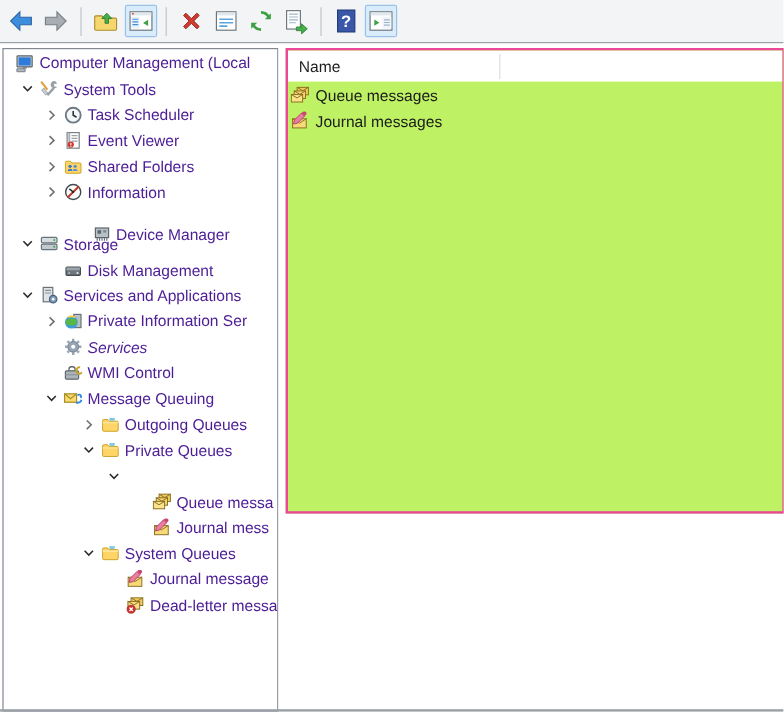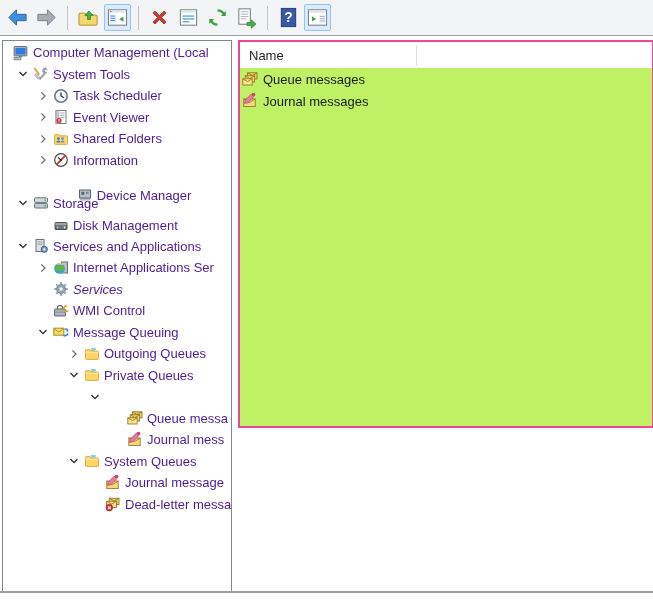--- a/index.html
+++ b/index.html
@@ -359,21 +359,21 @@
         </span>
         <span class="selwrap">
           <span class="t-icon">
             <svg width="16" height="16" viewBox="0 0 16 16">
               <rect x="8.5" y="2" width="6" height="11" fill="#b9c0c6" stroke="#6a737a"></rect>
               <circle cx="6.5" cy="8.5" r="5.3" fill="#3f9bd8"></circle>
               <path d="M1.9 6.6 Q6.5 4.2 11.1 6.6 L11.1 10 Q6.5 12.6 1.9 10z" fill="#58b847"></path>
               <path d="M3.8 4.4 Q6.5 3 9.6 4.5" stroke="#f4d03f" stroke-width="1.4" fill="none"></path>
             </svg>
           </span>
-          <span class="t-label">Internet Applications Ser</span>
+          <span class="t-label">Private Information Ser</span>
         </span>
       </div>
       <div class="tree-row" style="padding-left: 32px; font-style: italic;">
         <span class="chev"></span>
         <span class="selwrap">
           <span class="t-icon">
             <svg width="16" height="16" viewBox="0 0 16 16">
               <g stroke="#96a5b4" stroke-width="2">
                 <line x1="8" y1="1.2" x2="8" y2="3.2"></line>
                 <line x1="8" y1="12.8" x2="8" y2="14.8"></line>

